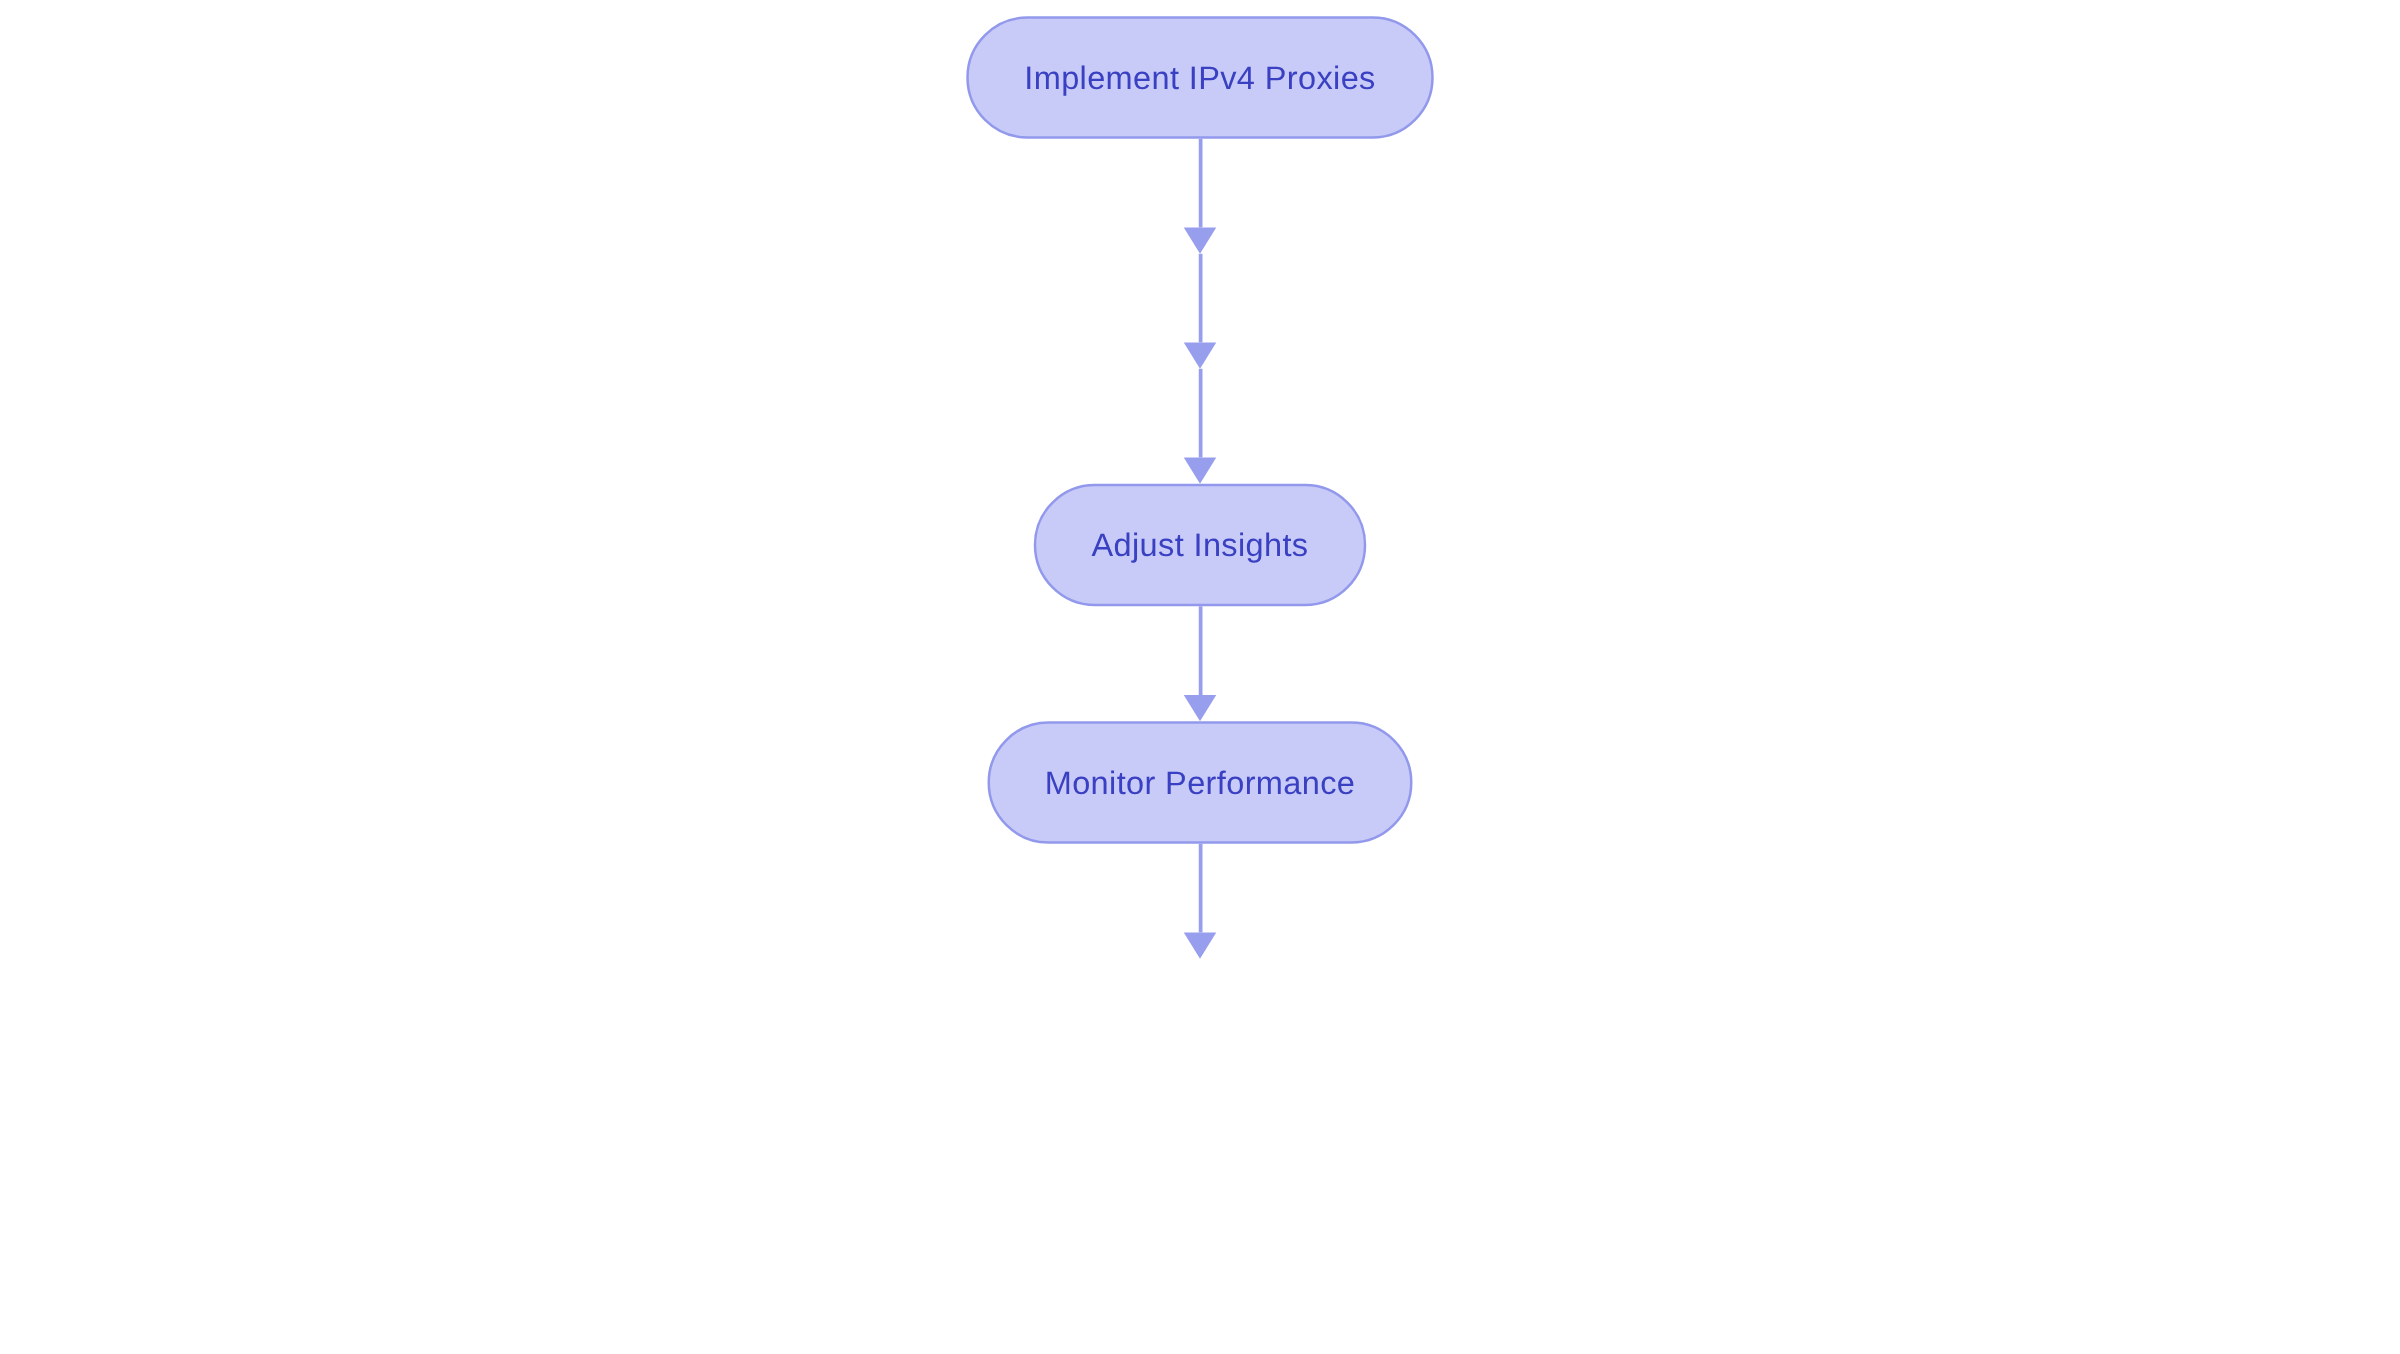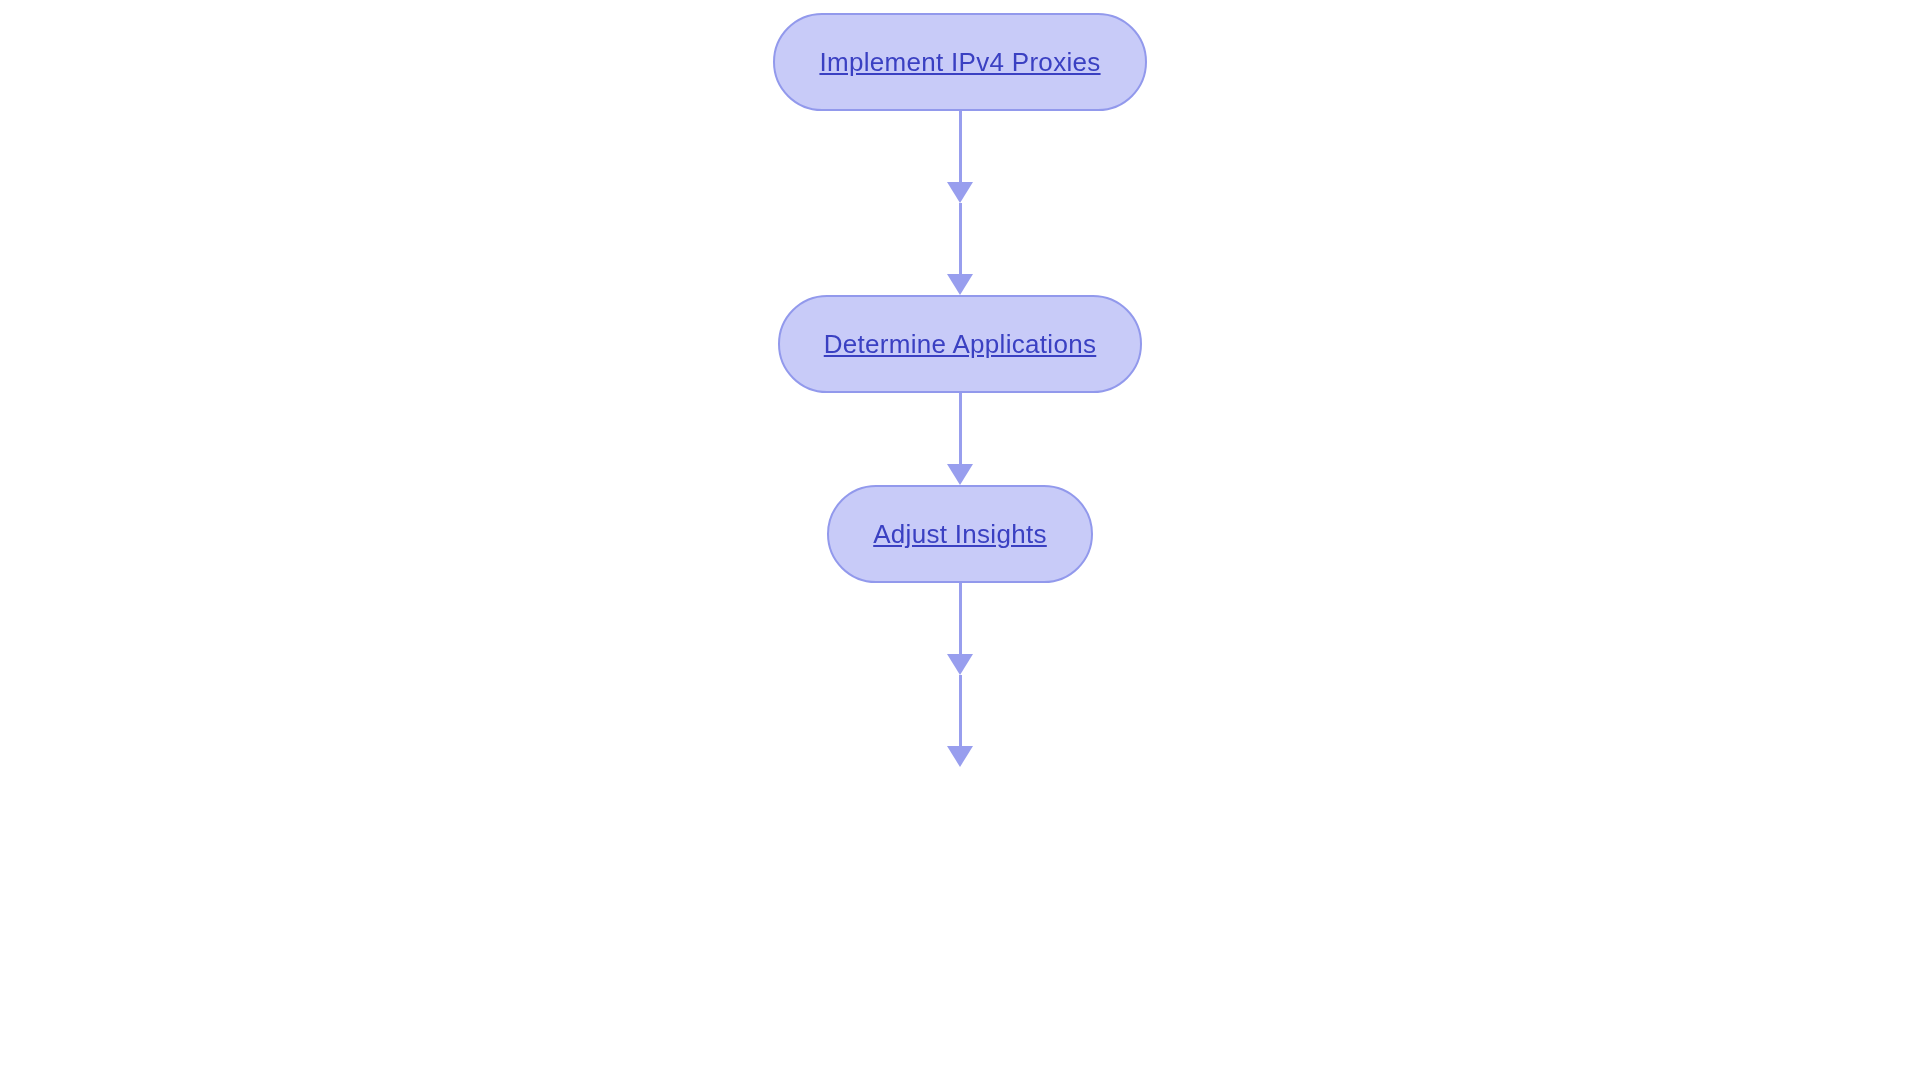--- a/index.html
+++ b/index.html
@@ -32,21 +32,20 @@
     align-items: center;
     justify-content: center;
     flex: 0 0 auto;
   }
   .flow-node .node-label {
     color: #3A40C2;
     font-size: 26px;
     letter-spacing: 0.3px;
     white-space: nowrap;
     line-height: 1;
-    text-decoration: underline;
   }
   .connector {
     height: 92px;
     display: flex;
     flex-direction: column;
     align-items: center;
     justify-content: flex-start;
     flex: 0 0 auto;
   }
   .connector-line {
@@ -75,38 +74,38 @@
     <div class="connector-line"></div>
     <div class="connector-arrowhead"></div>
   </div>
 
 
   <div class="connector">
     <div class="connector-line"></div>
     <div class="connector-arrowhead"></div>
   </div>
 
-  <div class="flow-node">
-    <span class="node-label">Determine Applications</span>
-  </div>
 
   <div class="connector">
     <div class="connector-line"></div>
     <div class="connector-arrowhead"></div>
   </div>
 
   <div class="flow-node">
     <span class="node-label">Adjust Insights</span>
   </div>
 
   <div class="connector">
     <div class="connector-line"></div>
     <div class="connector-arrowhead"></div>
   </div>
 
+  <div class="flow-node">
+    <span class="node-label">Monitor Performance</span>
+  </div>
 
   <div class="connector">
     <div class="connector-line"></div>
     <div class="connector-arrowhead"></div>
   </div>
 
 
 </div>
 
 </body></html>

